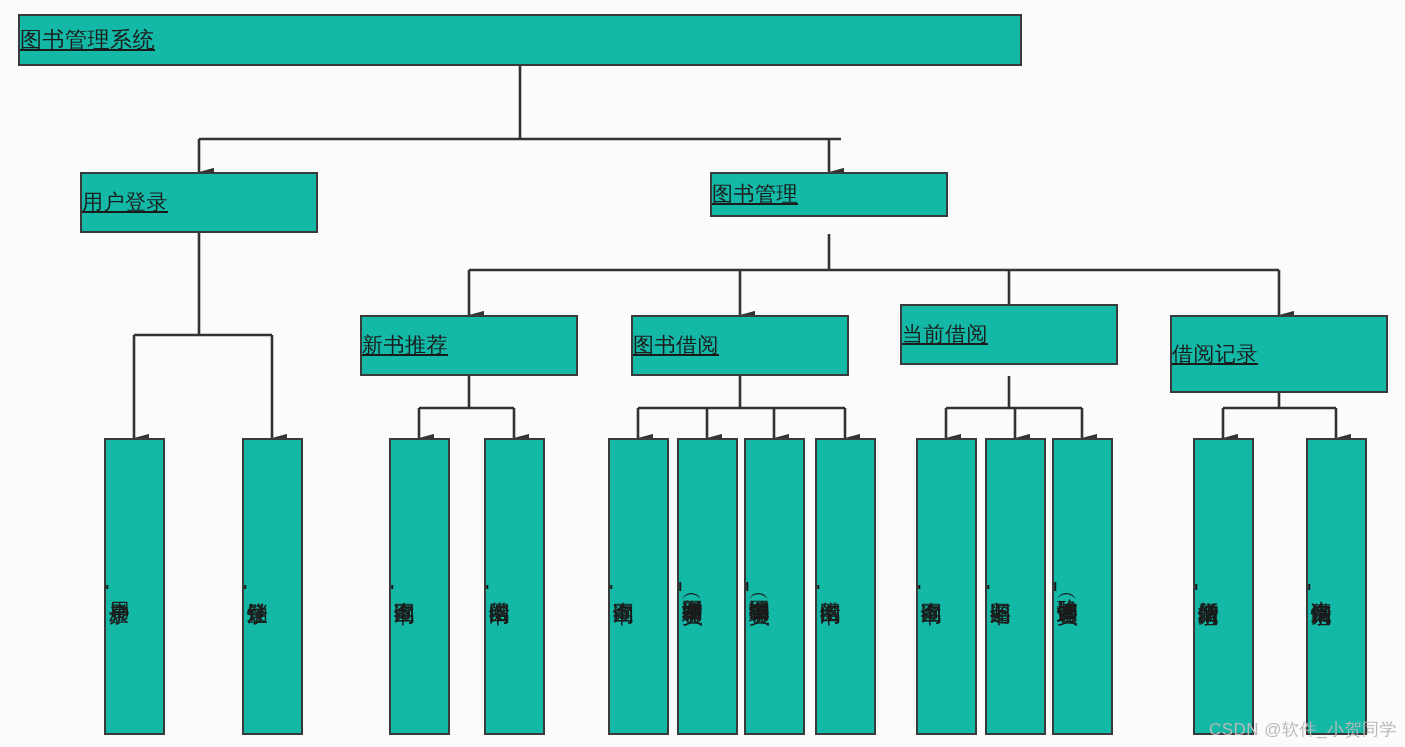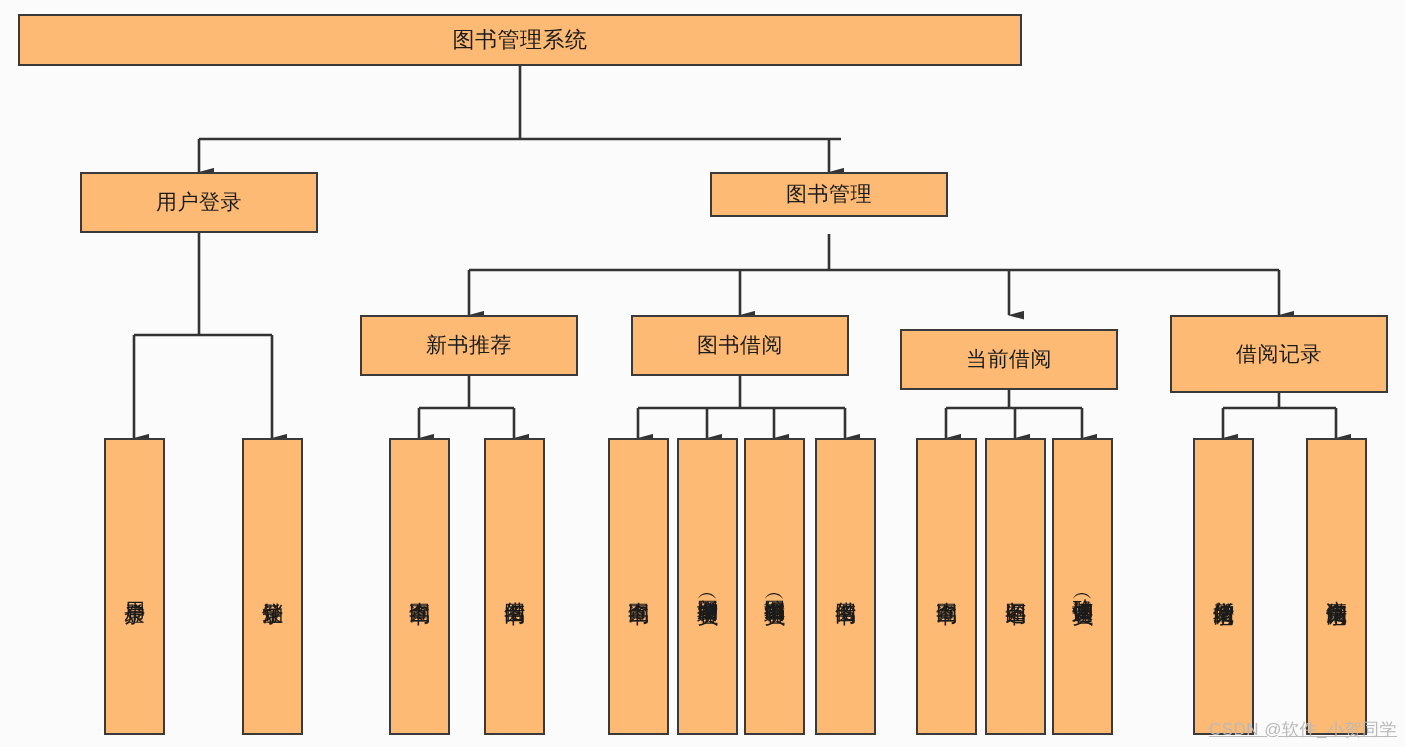--- a/index.html
+++ b/index.html
@@ -21,26 +21,26 @@
     position: absolute;
     left: 0;
     top: 0;
     width: 1405px;
     height: 747px;
     pointer-events: none;
   }
   .node {
     position: absolute;
     box-sizing: border-box;
-    background: #fdba74;
+    background: #14b8a6;
     border: 2.2px solid #3a3a3a;
     display: flex;
     align-items: center;
-    justify-content: center;
     color: #1a1a1a;
+    text-decoration: underline;
   }
   .node .label {
     font-size: 21px;
     line-height: 1.15;
     letter-spacing: 0.5px;
     white-space: nowrap;
     color: #1b1b1b;
   }
   .node.leaf .label {
     writing-mode: vertical-rl;
@@ -53,21 +53,20 @@
   .node.root .label { font-size: 22px; }
   .watermark {
     position: absolute;
     right: 8px;
     bottom: 6px;
     font-size: 17px;
     color: #b9b9b9;
     letter-spacing: 0.5px;
     white-space: nowrap;
     user-select: none;
-    text-decoration: underline;
   }
 </style>
 </head>
 <body>
 
 <div id="canvas">
 
   <svg id="wires" viewBox="0 0 1405 747">
     <defs>
       <marker id="arrow" markerWidth="10" markerHeight="16" refX="4.5" refY="15" orient="auto" markerUnits="userSpaceOnUse">
@@ -128,21 +127,21 @@
   <div class="node" style="left:710px; top:172px; width:238px; height:45px;">
     <span class="label">图书管理</span>
   </div>
 
   <div class="node" style="left:360px; top:315px; width:218px; height:61px;">
     <span class="label">新书推荐</span>
   </div>
   <div class="node" style="left:631px; top:315px; width:218px; height:61px;">
     <span class="label">图书借阅</span>
   </div>
-  <div class="node" style="left:900px; top:329px; width:218px; height:61px;">
+  <div class="node" style="left:900px; top:304px; width:218px; height:61px;">
     <span class="label">当前借阅</span>
   </div>
   <div class="node" style="left:1170px; top:315px; width:218px; height:78px;">
     <span class="label">借阅记录</span>
   </div>
 
   <div class="node leaf" style="left:104px; top:438px; width:61px; height:297px;">
     <span class="label">用户登录</span>
   </div>
   <div class="node leaf" style="left:242px; top:438px; width:61px; height:297px;">

